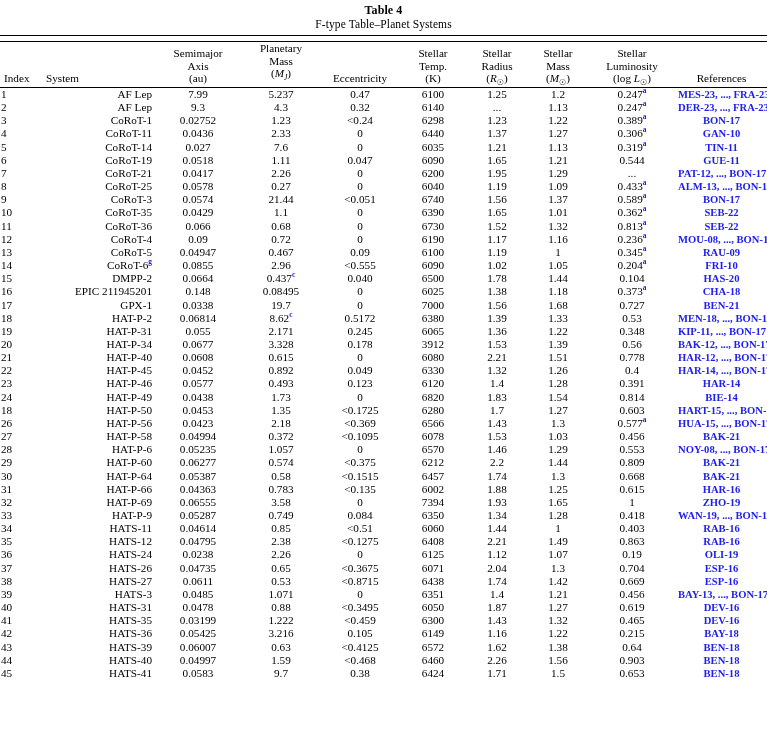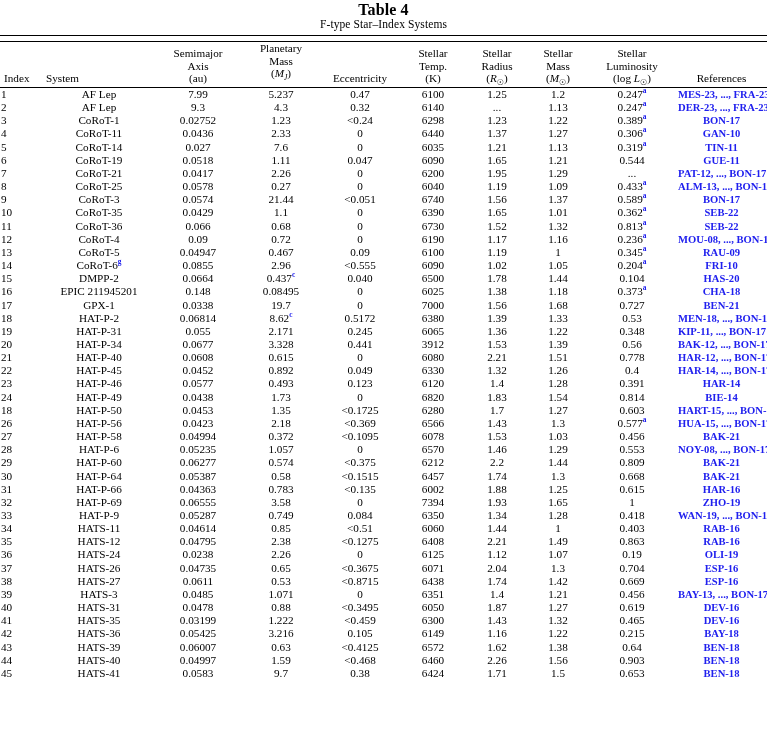--- a/index.html
+++ b/index.html
@@ -22,21 +22,21 @@
     box-sizing: border-box;
     padding: 0;
   }
 
   
   .caption {
     text-align: center;
     padding-top: 3px;
   }
   .caption-title {
-    font-size: 16px;
+    font-size: 12px;
     font-weight: bold;
     line-height: 14px;
     letter-spacing: 0.1px;
   }
   .caption-sub {
     font-size: 11.5px;
     font-weight: normal;
     line-height: 14px;
     letter-spacing: 0.1px;
   }
@@ -79,21 +79,21 @@
 
   tbody td {
     font-size: 11.2px;
     line-height: 13.15px;
     padding: 0 2px;
     white-space: nowrap;
     height: 13.15px;
   }
 
   .c-index   { text-align: left; padding-left: 1px; }
-  .c-system  { text-align: center; }
+  .c-system  { text-align: right; }
   .c-num     { text-align: center; }
   .c-ref     { text-align: center; }
 
   
   th.c-index { text-align: left; padding-left: 4px; }
   th.c-system{ text-align: left; }
   th.c-num   { text-align: center; margin-top: 47px; }
 
   .ref {
     color: #2020ee;
@@ -116,21 +116,21 @@
   }
   .ital { font-style: italic; }
 </style>
 </head>
 <body>
 
 <div class="page">
 
   <div class="caption">
     <div class="caption-title">Table 4</div>
-    <div class="caption-sub">F-type Star–Index Systems</div>
+    <div class="caption-sub">F-type Table–Planet Systems</div>
   </div>
 
   <table class="t4">
     <colgroup>
       <col style="width:44px">
       <col style="width:110px">
       <col style="width:88px">
       <col style="width:78px">
       <col style="width:80px">
       <col style="width:66px">
@@ -418,21 +418,21 @@
           <td class="c-num"><span>1.36</span></td>
           <td class="c-num"><span>1.22</span></td>
           <td class="c-num"><span>0.348</span></td>
           <td class="c-ref"><span class="ref">KIP-11, ..., BON-17</span></td>
         </tr>
         <tr>
           <td class="c-index"><span>20</span></td>
           <td class="c-system"><span>HAT-P-34</span></td>
           <td class="c-num"><span>0.0677</span></td>
           <td class="c-num"><span>3.328</span></td>
-          <td class="c-num"><span>0.441</span></td>
+          <td class="c-num"><span>0.178</span></td>
           <td class="c-num"><span>3912</span></td>
           <td class="c-num"><span>1.53</span></td>
           <td class="c-num"><span>1.39</span></td>
           <td class="c-num"><span>0.56</span></td>
           <td class="c-ref"><span class="ref">BAK-12, ..., BON-17</span></td>
         </tr>
         <tr>
           <td class="c-index"><span>21</span></td>
           <td class="c-system"><span>HAT-P-40</span></td>
           <td class="c-num"><span>0.0608</span></td>

